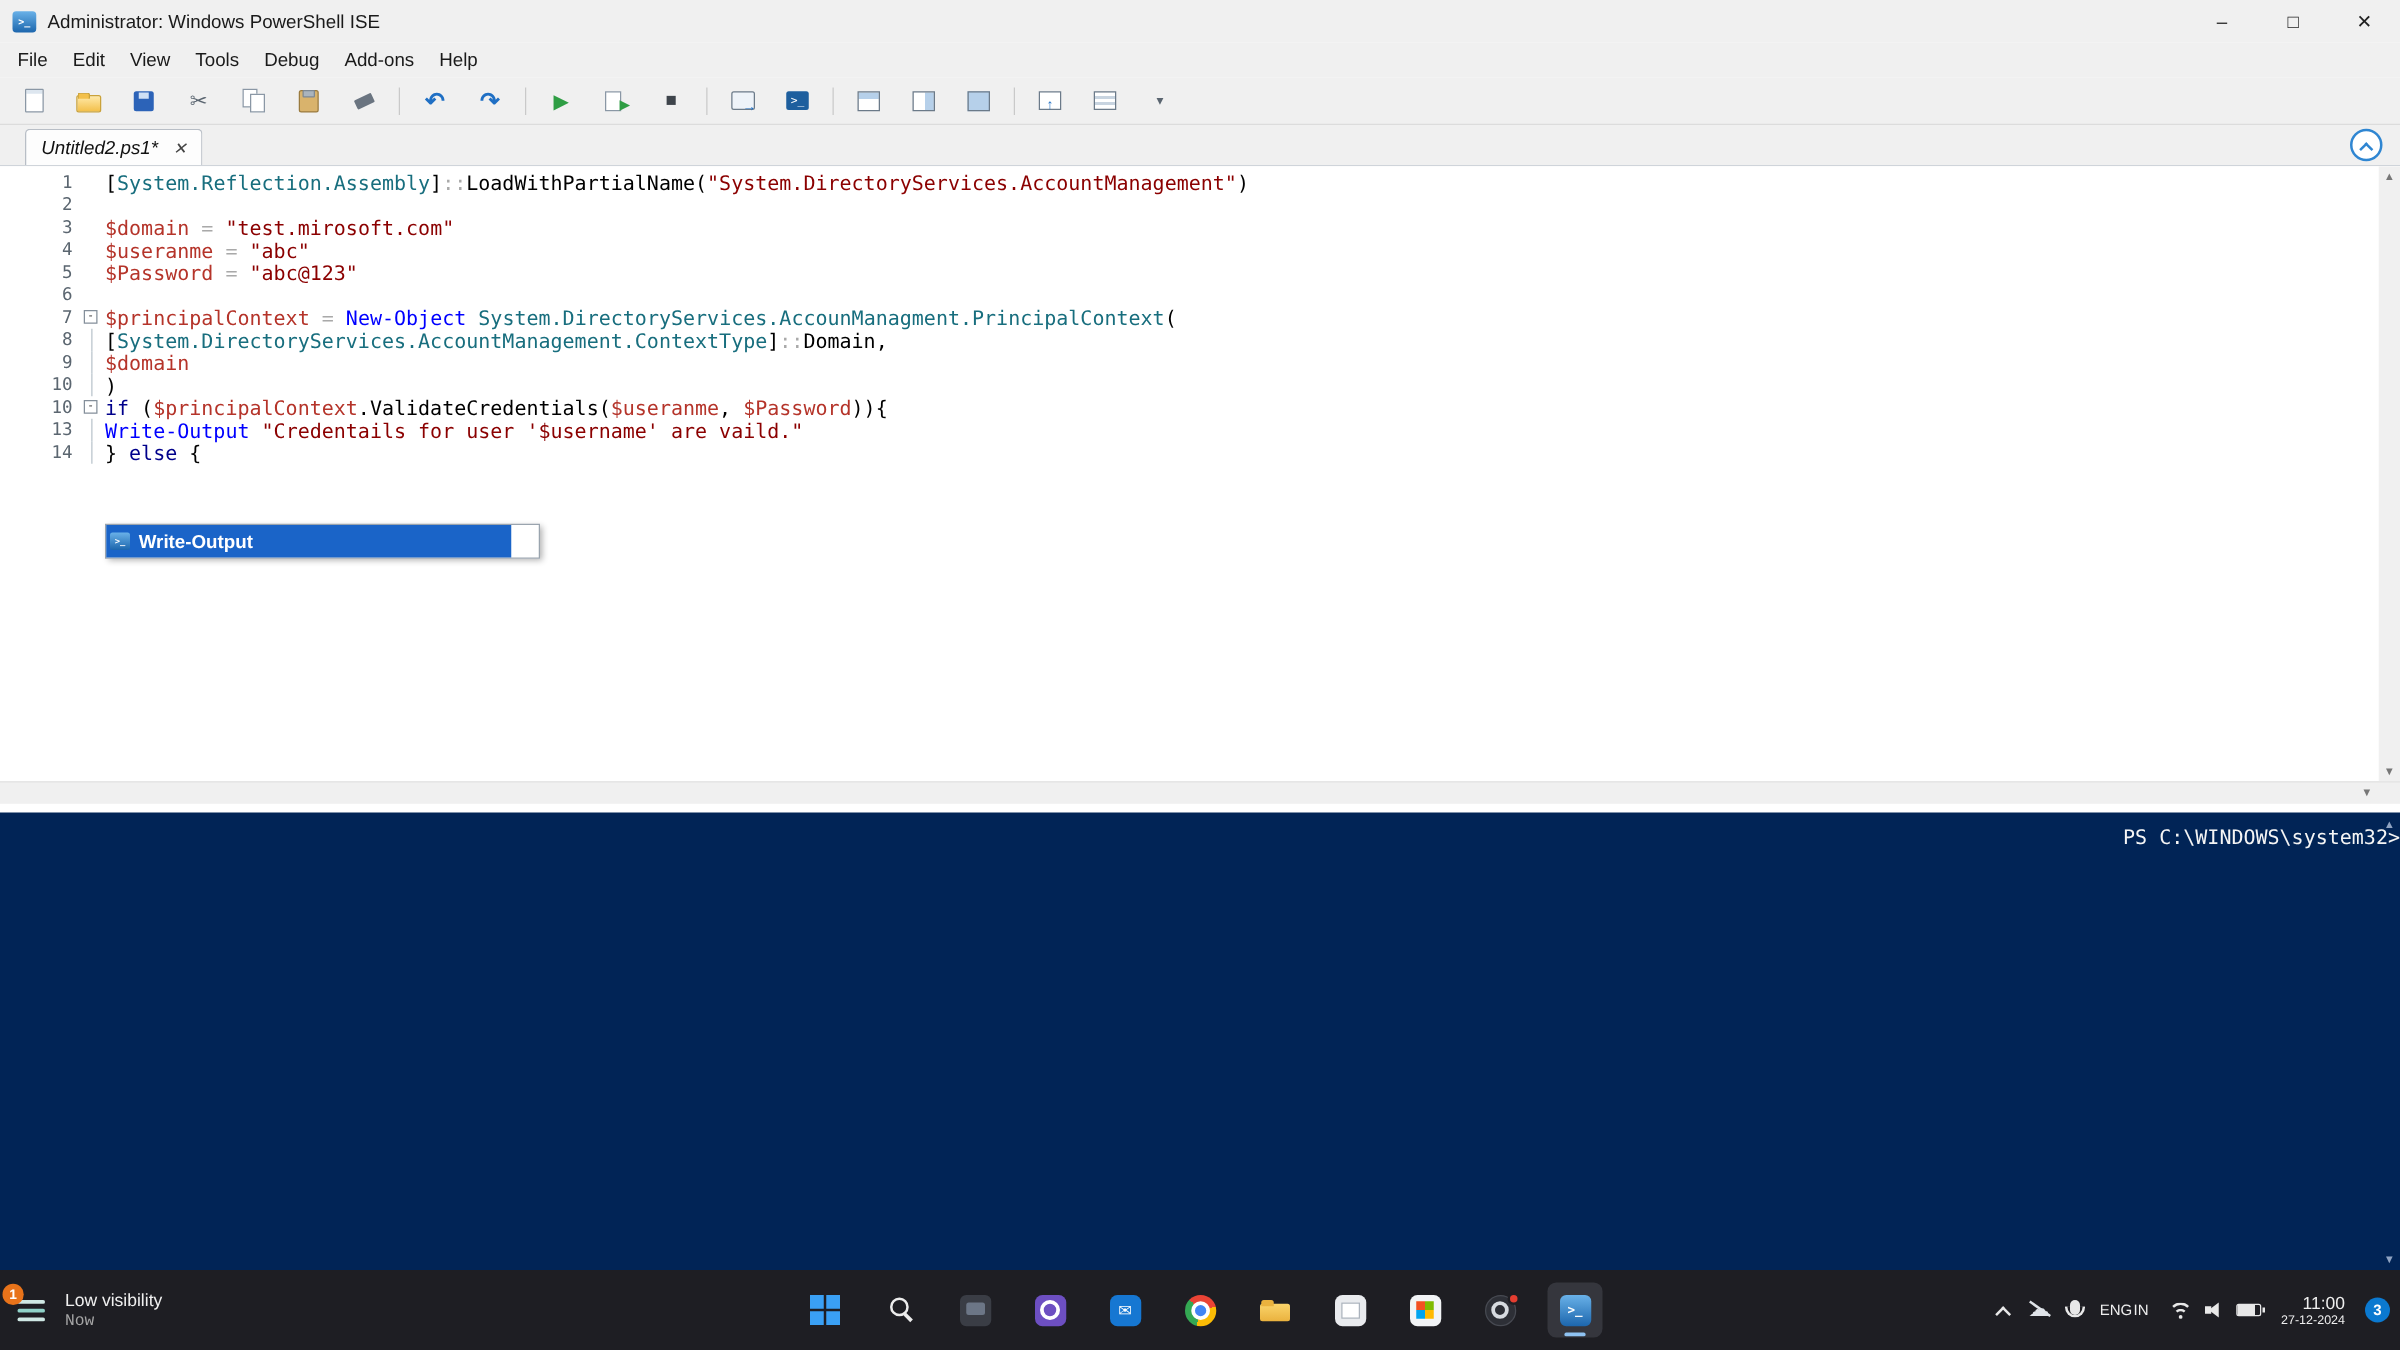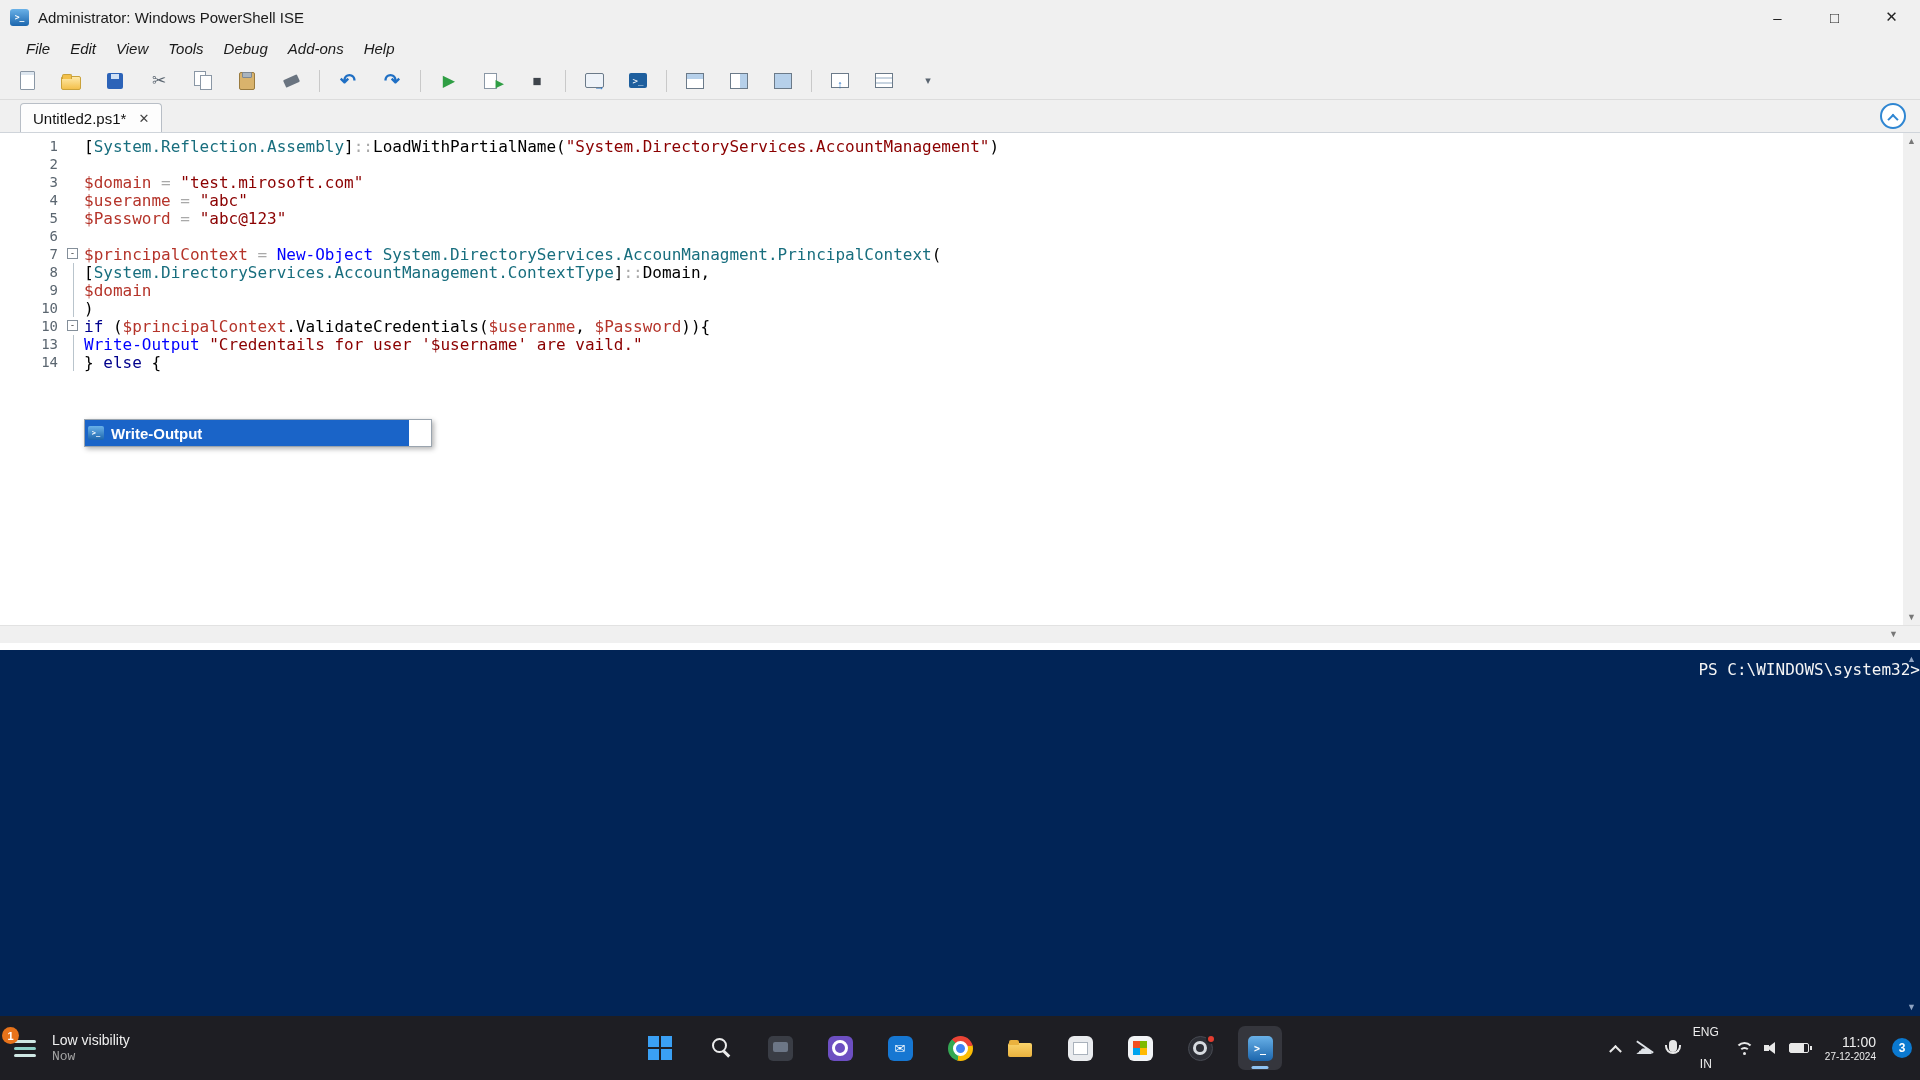--- a/index.html
+++ b/index.html
@@ -11,21 +11,21 @@
   
   .titlebar { height:34px; background:var(--titlebar-bg,#f0f0f0); display:flex; align-items:center; padding-left:10px; }
   .ps-app-icon { width:19px; height:17px; background:linear-gradient(#69b1e8,#1c66ad); border-radius:3px;
                  display:flex; align-items:center; justify-content:center; }
   .ps-app-icon .ps-glyph { color:#fff; font:bold 8px "DejaVu Sans Mono",monospace; }
   .title-text { margin-left:9px; font-size:15px; color:#1a1a1a; }
   .window-controls { margin-left:auto; display:flex; height:100%; }
   .wc-btn { width:57px; height:100%; border:none; background:transparent; font-size:15px; color:#222; cursor:default; }
 
   
-  .menubar { height:28px; background:var(--chrome-bg,#f0f0f0); display:flex; align-items:center; padding-left:16px;font-style:italic; }
+  .menubar { height:28px; background:var(--chrome-bg,#f0f0f0); display:flex; align-items:center; padding-left:4px; }
   .menu-item { padding:3px 10px; font-size:15px; color:#1a1a1a; }
 
   
   .toolbar { height:38px; background:var(--chrome-bg,#f0f0f0); border-bottom:1px solid #dcdcdc;
              display:flex; align-items:center; padding-left:8px; gap:6px; }
   .tb-btn { width:38px; height:32px; border:none; background:transparent; display:flex; align-items:center; justify-content:center; padding:0; }
   .tb-sep { width:1px; height:22px; background:#c9c9c9; margin:0 3px; }
   .tbi { position:relative; width:24px; height:24px; display:flex; align-items:center; justify-content:center; }
   .tbi-page::before   { content:""; width:13px; height:17px; background:#fff; border:1px solid #8a97a5; border-radius:1px; box-shadow:inset 0 3px #dde6ef; }
   .tbi-folder::before { content:""; width:18px; height:12px; background:linear-gradient(#ffe9a8,#f3c04b); border:1px solid #caa23a; border-radius:2px; margin-top:4px; }
@@ -51,21 +51,21 @@
   .tbi-lright::before { content:""; width:16px; height:14px; border:1px solid #6b7a89; background:linear-gradient(90deg,#fff 0 9px,#b6d0ea 9px); }
   .tbi-lmax::before   { content:""; width:16px; height:14px; border:1px solid #6b7a89; background:#b6d0ea; }
   .tbi-winup::before  { content:""; width:16px; height:13px; border:1px solid #6b7a89; background:#fff; }
   .tbi-winup::after   { content:"↑"; position:absolute; bottom:3px; color:#1f6fc4; font-size:11px; font-weight:bold; }
   .tbi-winplain::before { content:""; width:16px; height:13px; border:1px solid #6b7a89;
                           background:linear-gradient(#fff 0 3px,#c8d4e0 3px 5px,#fff 5px 8px,#c8d4e0 8px 10px,#fff 10px); }
   .tbi-overflow       { color:#5a6570; font-size:11px; }
 
   
   .tabstrip { height:33px; background:var(--chrome-bg,#f0f0f0); display:flex; align-items:flex-end; padding-left:20px;
-              position:relative; border-bottom:1px solid #cfd4da; }
+              position:relative; border-bottom:1px solid #cfd4da;font-style:italic; }
   .tab { height:29px; background:#fdfdfd; border:1px solid #b8bec6; border-bottom:none; border-radius:4px 4px 0 0;
          display:flex; align-items:center; gap:12px; padding:0 12px; font-size:15px; color:#111; }
   .tab-close { font-size:13px; color:#444; }
   .pane-toggle { position:absolute; right:14px; top:3px; width:26px; height:26px; border-radius:50%;
                  border:2px solid var(--accent-blue,#2f86d2); background:#fff; display:flex; align-items:center; justify-content:center; }
   .chev-up-blue { width:8px; height:8px; border-top:2px solid var(--accent-blue,#2f86d2); border-right:2px solid var(--accent-blue,#2f86d2);
                   transform:rotate(-45deg) translate(-1px,1px); margin-top:3px; }
 
   
   .editor-wrap { position:relative; height:492px; background:#fff; overflow:hidden; }
@@ -156,21 +156,21 @@
   .ic-ise { width:25px; height:25px; border-radius:5px; background:linear-gradient(#69b1e8,#1c66ad); }
   .ic-ise .app-glyph { color:#fff; font:bold 10px "DejaVu Sans Mono",monospace; }
 
   .tray { position:absolute; right:8px; height:100%; display:flex; align-items:center; gap:16px; }
   .tray-btn { background:transparent; border:none; color:#e8e8e8; display:flex; align-items:center; justify-content:center; }
   .chev-up { width:9px; height:9px; border-top:2px solid #e8e8e8; border-right:2px solid #e8e8e8; transform:rotate(-45deg) translate(-2px,2px); }
   .cloud { position:relative; font-size:17px; color:#dfe3e8; font-family:"DejaVu Sans",sans-serif; }
   .cloud .slash { position:absolute; left:-1px; top:8px; width:20px; height:2px; background:#dfe3e8; transform:rotate(35deg); }
   .mic { position:relative; width:8px; height:12px; border-radius:4px; background:#e8e8e8; margin-bottom:4px; }
   .mic::after { content:""; position:absolute; left:-4px; top:5px; width:12px; height:7px; border:2px solid #e8e8e8; border-top:none; border-radius:0 0 9px 9px; }
-  .lang { display:flex; flex-direction:column; gap:18px; font-size:12px; color:#eee; }
+  .lang { display:flex; flex-direction:row; gap:1px; font-size:12px; color:#eee; }
   .quick { display:flex; gap:9px; align-items:center; }
   .wifi { position:relative; width:20px; height:15px; }
   .wifi i { position:absolute; border:2px solid #e8e8e8; border-radius:50%; border-bottom-color:transparent; border-left-color:transparent; border-right-color:transparent; transform:rotate(0deg); }
   .wifi .w1 { left:0; top:1px; width:19px; height:19px; }
   .wifi .w2 { left:4px; top:6px; width:11px; height:11px; }
   .wifi .wd { left:8px; top:11px; width:3px; height:3px; border:none; background:#e8e8e8; }
   .vol { position:relative; width:16px; height:14px; }
   .vol::before { content:""; position:absolute; left:0; top:4px; width:5px; height:6px; background:#e8e8e8; }
   .vol::after { content:""; position:absolute; left:3px; top:1px; width:0; height:0; border-top:6px solid transparent; border-bottom:6px solid transparent; border-right:8px solid #e8e8e8; }
   .batt { position:relative; width:20px; height:10px; border:1.5px solid #e8e8e8; border-radius:2px;

